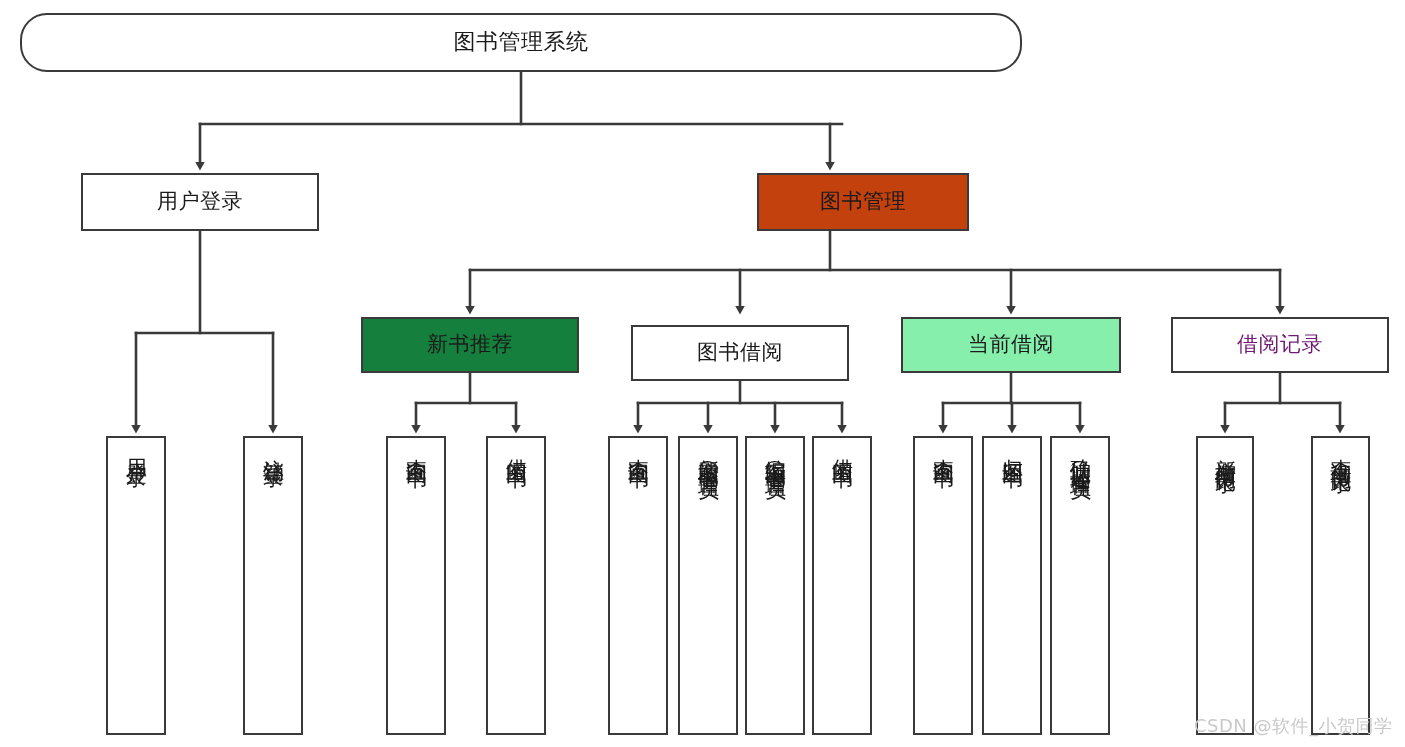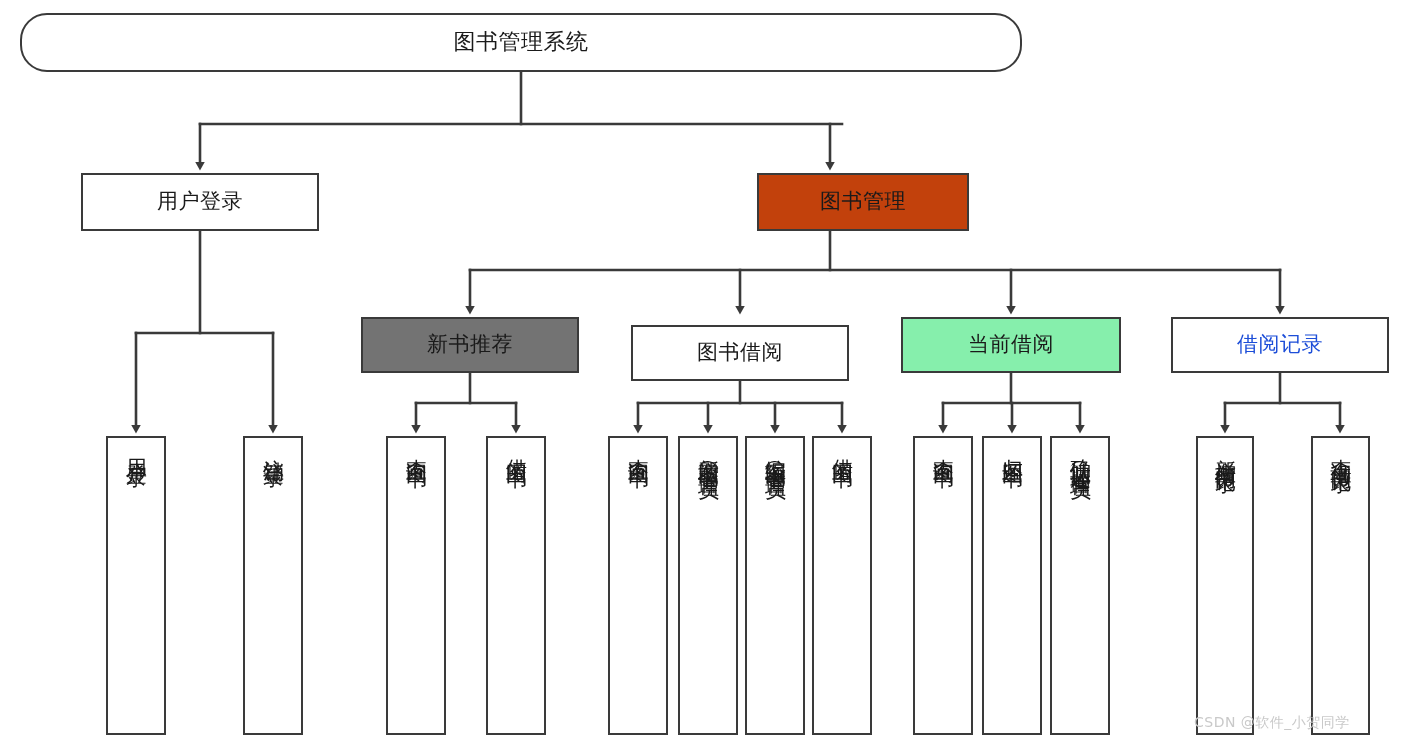--- a/index.html
+++ b/index.html
@@ -60,21 +60,21 @@
     writing-mode: vertical-rl;
     text-orientation: upright;
     font-size: 21px;
     line-height: 1;
     letter-spacing: 3px;
     white-space: nowrap;
   }
   .watermark {
     position: absolute;
     color: #c9c9c9;
-    font-size: 14px;
+    font-size: 18px;
     letter-spacing: 0.5px;
     white-space: nowrap;
     user-select: none;
   }
 </style>
 </head>
 <body>
 
 <div id="canvas" style="background: rgb(255, 255, 255);">
 
@@ -133,30 +133,30 @@
     <span class="label">图书管理系统</span>
   </div>
 
   <div class="node horiz" id="node-l1-0" style="left: 81px; top: 173px; width: 238px; height: 58px; border-color: rgb(58, 58, 58); background: rgb(255, 255, 255); color: rgb(26, 26, 26);">
     <span class="label">用户登录</span>
   </div>
   <div class="node horiz" id="node-l1-1" style="left: 712px; top: 173px; width: 212px; height: 58px; border-color: rgb(58, 58, 58); background: #c2410c; color: rgb(26, 26, 26); margin-left: 45px;">
     <span class="label">图书管理</span>
   </div>
 
-  <div class="node horiz" id="node-l2-0" style="left: 361px; top: 317px; width: 218px; height: 56px; border-color: rgb(58, 58, 58); background: #737373; color: rgb(26, 26, 26);">
+  <div class="node horiz" id="node-l2-0" style="left: 361px; top: 317px; width: 218px; height: 56px; border-color: rgb(58, 58, 58); background: #15803d; color: rgb(26, 26, 26);">
     <span class="label">新书推荐</span>
   </div>
   <div class="node horiz" id="node-l2-1" style="left: 631px; top: 325px; width: 218px; height: 56px; border-color: rgb(58, 58, 58); background: rgb(255, 255, 255); color: rgb(26, 26, 26);">
     <span class="label">图书借阅</span>
   </div>
   <div class="node horiz" id="node-l2-2" style="left: 901px; top: 317px; width: 220px; height: 56px; border-color: rgb(58, 58, 58); background: #86efac; color: rgb(26, 26, 26);">
     <span class="label">当前借阅</span>
   </div>
-  <div class="node horiz" id="node-l2-3" style="left: 1171px; top: 317px; width: 218px; height: 56px; border-color: rgb(58, 58, 58); background: rgb(255, 255, 255); color: #1d4ed8;">
+  <div class="node horiz" id="node-l2-3" style="left: 1171px; top: 317px; width: 218px; height: 56px; border-color: rgb(58, 58, 58); background: rgb(255, 255, 255); color: #701a75;">
     <span class="label">借阅记录</span>
   </div>
 
   <div class="node leaf" id="node-leaf-0" style="left: 106px; top: 436px; width: 60px; height: 299px; border-color: rgb(58, 58, 58); background: rgb(255, 255, 255); color: rgb(26, 26, 26);">
     <span class="label">用户登录</span>
   </div>
   <div class="node leaf" id="node-leaf-1" style="left: 243px; top: 436px; width: 60px; height: 299px; border-color: rgb(58, 58, 58); background: rgb(255, 255, 255); color: rgb(26, 26, 26);">
     <span class="label">注销登录</span>
   </div>
   <div class="node leaf" id="node-leaf-2" style="left: 386px; top: 436px; width: 60px; height: 299px; border-color: rgb(58, 58, 58); background: rgb(255, 255, 255); color: rgb(26, 26, 26);">

